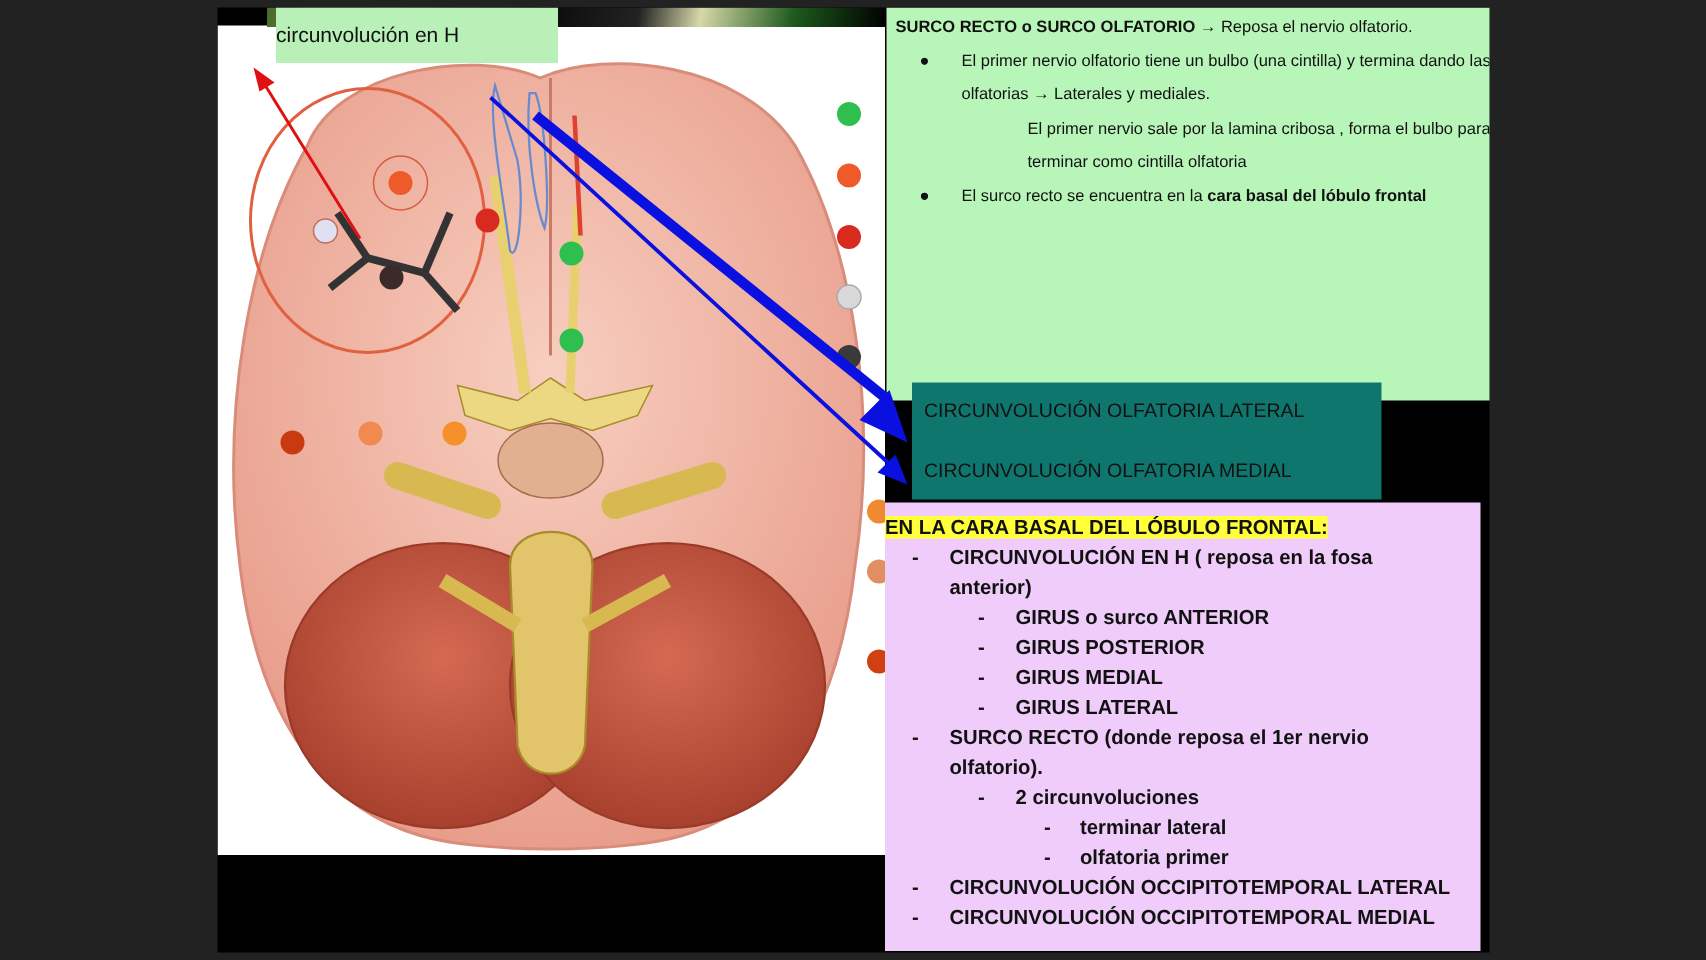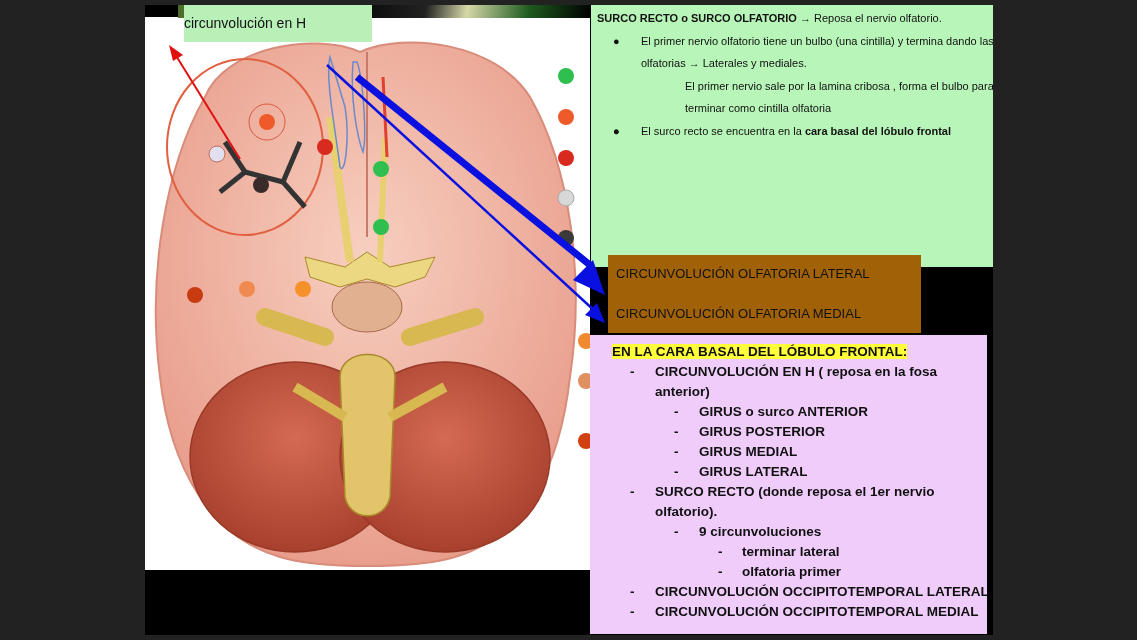--- a/index.html
+++ b/index.html
@@ -9,23 +9,23 @@
   .top-stripe { position:absolute; left:33px; top:0; width:412px; height:13px;
     background:linear-gradient(100deg,#4a6a2a 0%,#8aa04a 20%,#0b0b0b 45%,#222 60%,#d6d8a8 70%,#1e5a1e 85%,#000 100%); }
   .label-h { position:absolute; left:0; top:0; width:188px; height:37px; background:#b8f0b8; color:#111; font-size:14px; line-height:37px; padding-left:0; box-sizing:border-box;margin-left:39px; }
   svg.brain { position:absolute; left:0; top:0; }
   .green-box { position:absolute; left:446px; top:0; width:472px; height:262px; background:#b8f5b8; color:#111; font-size:11px; line-height:22.5px; padding:2px 6px; box-sizing:border-box; }
   .green-box .title { font-weight:bold; }
   .green-box ul { margin:0; padding:0; list-style:none; }
   .green-box li { position:relative; padding-left:44px; }
   .green-box li .bul { position:absolute; left:16px; top:0; }
   .green-box .indent { padding-left:88px; }
-  .yellow-box { position:absolute; left:463px; top:250px; width:313px; height:78px; background:#a16207; color:#111; font-size:13px; }
+  .yellow-box { position:absolute; left:463px; top:250px; width:313px; height:78px; background:#0f766e; color:#111; font-size:13px; }
   .yellow-box div { position:absolute; left:8px; }
-  .purple-box { position:absolute; left:445px; top:330px; width:397px; height:299px; background:#f0ccfa; color:#111; font-size:13.5px; font-weight:bold; line-height:20px; padding:7px 22px; box-sizing:border-box; }
+  .purple-box { position:absolute; left:445px; top:330px; width:397px; height:299px; background:#f0ccfa; color:#111; font-size:13.5px; font-weight:bold; line-height:20px; padding:7px 0; box-sizing:border-box; }
   .purple-box .hl { background:#ffff3a; }
   .row { position:relative; white-space:nowrap; }
   .row .dash { position:absolute; }
   .l1 { padding-left:43px; } .l1 .dash { left:18px; }
   .l2 { padding-left:87px; } .l2 .dash { left:62px; }
   .l3 { padding-left:130px; } .l3 .dash { left:106px; }
   .cont1 { padding-left:43px; }
 </style>
 </head>
 <body>
@@ -128,19 +128,19 @@
   <div class="purple-box">
     <div class="row"><span class="hl">EN LA CARA BASAL DEL LÓBULO FRONTAL:</span></div>
     <div class="row l1"><span class="dash">-</span><span>CIRCUNVOLUCIÓN EN H ( reposa en la fosa</span></div>
     <div class="row cont1">anterior)</div>
     <div class="row l2"><span class="dash">-</span><span>GIRUS o surco  ANTERIOR</span></div>
     <div class="row l2"><span class="dash">-</span><span>GIRUS POSTERIOR</span></div>
     <div class="row l2"><span class="dash">-</span><span>GIRUS MEDIAL</span></div>
     <div class="row l2"><span class="dash">-</span><span>GIRUS LATERAL</span></div>
     <div class="row l1"><span class="dash">-</span><span>SURCO RECTO (donde reposa el 1er nervio</span></div>
     <div class="row cont1">olfatorio).</div>
-    <div class="row l2"><span class="dash">-</span><span>9 circunvoluciones</span></div>
+    <div class="row l2"><span class="dash">-</span><span>2 circunvoluciones</span></div>
     <div class="row l3"><span class="dash">-</span><span>terminar lateral</span></div>
     <div class="row l3"><span class="dash">-</span><span>olfatoria primer</span></div>
     <div class="row l1"><span class="dash">-</span><span>CIRCUNVOLUCIÓN OCCIPITOTEMPORAL LATERAL</span></div>
     <div class="row l1"><span class="dash">-</span><span>CIRCUNVOLUCIÓN OCCIPITOTEMPORAL MEDIAL</span></div>
   </div>
 </div>
 
 </body></html>

